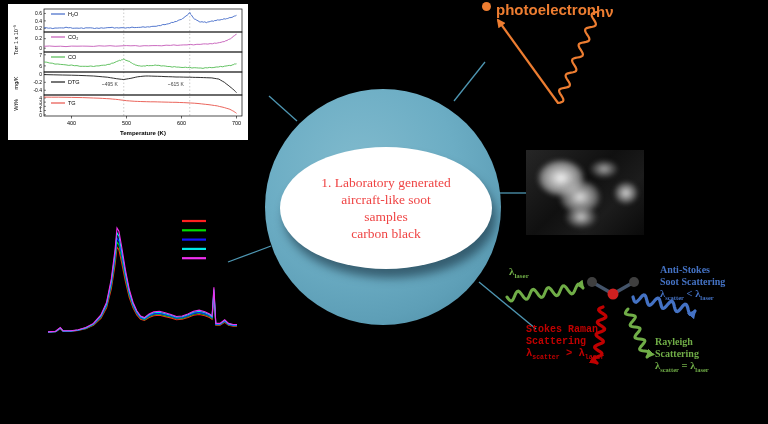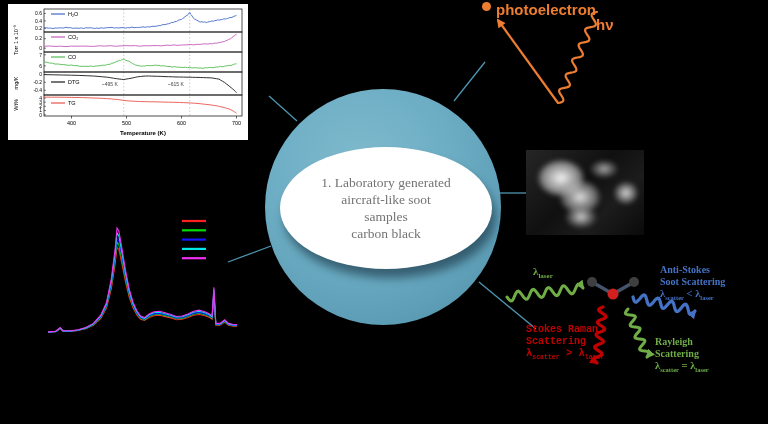--- a/index.html
+++ b/index.html
@@ -15,21 +15,21 @@
 
   
   #spectrum-chart{left:30px;top:195px;width:215px;height:150px;}
 
   
   #center-circle{left:265px;top:89px;width:236px;height:236px;border-radius:50%;
      background:radial-gradient(circle at 40% 33%,#80bacd 0%,#6cadc4 45%,#5e9fb7 72%,#49889f 100%);}
   #center-ellipse{left:15px;top:58px;width:212px;height:122px;border-radius:50%;background:#fff;
      box-shadow:4px 9px 10px rgba(15,35,50,.55);display:flex;flex-direction:column;
      align-items:center;justify-content:center;}
-  #center-ellipse .ln{font-size:13.5px;line-height:17px;color:#737373;text-align:left;}
+  #center-ellipse .ln{font-size:13.5px;line-height:17px;color:#ef4444;text-align:left;}
   #center-caption{top:186px;left:0;width:236px;text-align:center;font-size:15px;
      font-weight:bold;color:#0a0a0a;}
 
   
   .xps-text{font-family:"Liberation Sans",sans-serif;font-weight:bold;font-size:15px;color:#ED7D31;white-space:nowrap;}
   #photoelectron-dot{left:482px;top:2px;width:9px;height:9px;border-radius:50%;background:#ED7D31;}
 
   
   #sem-image{left:526px;top:150px;width:118px;height:85px;overflow:hidden;
      background:linear-gradient(135deg,#262626 0%,#101010 45%,#1c1c1c 70%,#0a0a0a 100%);}
@@ -40,21 +40,21 @@
   .b4{left:34px;top:52px;width:42px;height:30px;background:radial-gradient(closest-side,rgba(240,240,240,.85),rgba(160,160,160,.4) 55%,transparent 80%);}
   .b5{left:58px;top:6px;width:40px;height:26px;background:radial-gradient(closest-side,rgba(235,235,235,.7),transparent 75%);}
 
   
   .rl{font-weight:bold;font-size:10px;line-height:11.5px;white-space:nowrap;}
   .rl sub{font-size:6.5px;}
   .formula{font-size:10.5px;font-weight:bold;margin-top:1px;}
   #anti-stokes-label{left:660px;top:253px;color:#4472C4;margin-top:11px;}
   #stokes-label{left:526px;top:324px;color:#C00000;font-family:Liberation Mono, monospace;}
   #rayleigh-label{left:655px;top:336px;color:#70AD47;}
-  #laser-label{left:533px;top:265px;color:#70AD47;font-weight:bold;font-size:11px;}
+  #laser-label{left:509px;top:265px;color:#70AD47;font-weight:bold;font-size:11px;}
   #laser-label sub{font-size:7px;}
 </style>
 </head>
 <body>
 
 <div id="stage">
 
   <svg class="abs" id="connectors" style="left:0;top:0" width="768" height="424">
       <line x1="269" y1="96" x2="297" y2="121" stroke="#4E96B2" stroke-width="1.3"></line>
       <line x1="228" y1="262" x2="271" y2="246" stroke="#4E96B2" stroke-width="1.3"></line>
@@ -162,21 +162,21 @@
       <defs>
         <marker id="ah-orange" markerUnits="userSpaceOnUse" markerWidth="9" markerHeight="9" refX="7" refY="4.5" orient="auto">
           <path d="M0,0 L9,4.5 L0,9 z" fill="#ED7D31"></path>
         </marker>
       </defs>
       <line x1="128" y1="103" x2="68" y2="20" stroke="#ED7D31" stroke-width="2.2" marker-end="url(#ah-orange)"></line>
       <path d="M128.0 103.0L130.1 102.6L131.8 102.1L133.0 101.3L133.4 100.2L133.2 98.8L132.4 97.2L131.3 95.4L130.1 93.6L129.3 92.0L129.1 90.6L129.5 89.5L130.7 88.8L132.4 88.2L134.5 87.8L136.6 87.4L138.3 86.9L139.5 86.1L139.9 85.0L139.7 83.6L138.9 82.0L137.8 80.3L136.6 78.5L135.8 76.9L135.6 75.5L136.0 74.4L137.2 73.6L138.9 73.1L141.0 72.7L143.1 72.3L144.8 71.7L146.0 71.0L146.4 69.9L146.2 68.5L145.4 66.9L144.3 65.1L143.1 63.3L142.3 61.7L142.1 60.3L142.5 59.2L143.7 58.4L145.4 57.9L147.5 57.5L149.6 57.1L151.3 56.6L152.5 55.8L152.9 54.7L152.7 53.3L151.9 51.7L150.8 49.9L149.6 48.1L148.8 46.5L148.6 45.1L149.0 44.0L150.2 43.3L151.9 42.7L154.0 42.3L156.1 41.9L157.8 41.4L159.0 40.6L159.4 39.5L159.2 38.1L158.4 36.5L157.3 34.8L156.1 33.0L155.3 31.4L155.1 30.0L155.5 28.9L156.7 28.1L158.4 27.6L160.5 27.2L162.6 26.8L164.3 26.2L165.5 25.5L165.9 24.4L165.7 23.0L164.9 21.4L163.8 19.6L162.6 17.8L161.8 16.2L161.6 14.8L162.0 13.7L163.2 12.9L164.9 12.4L167.0 12.0" fill="none" stroke="#ED7D31" stroke-width="2.2" stroke-linecap="round"></path>
     </svg>
   <div class="abs" id="photoelectron-dot"></div>
   <div class="abs xps-text" style="left:496px;top:1px">photoelectron</div>
-  <div class="abs xps-text" style="left:596px;top:16px">hν</div>
+  <div class="abs xps-text" style="left:596px;top:3px">hν</div>
 
   <div class="abs" id="sem-image">
     <div class="blob b1"></div>
     <div class="blob b2"></div>
     <div class="blob b3"></div>
     <div class="blob b4"></div>
     <div class="blob b5"></div>
   </div>
 
   <svg class="abs" id="raman-svg" style="left:495px;top:250px" width="273" height="172">

